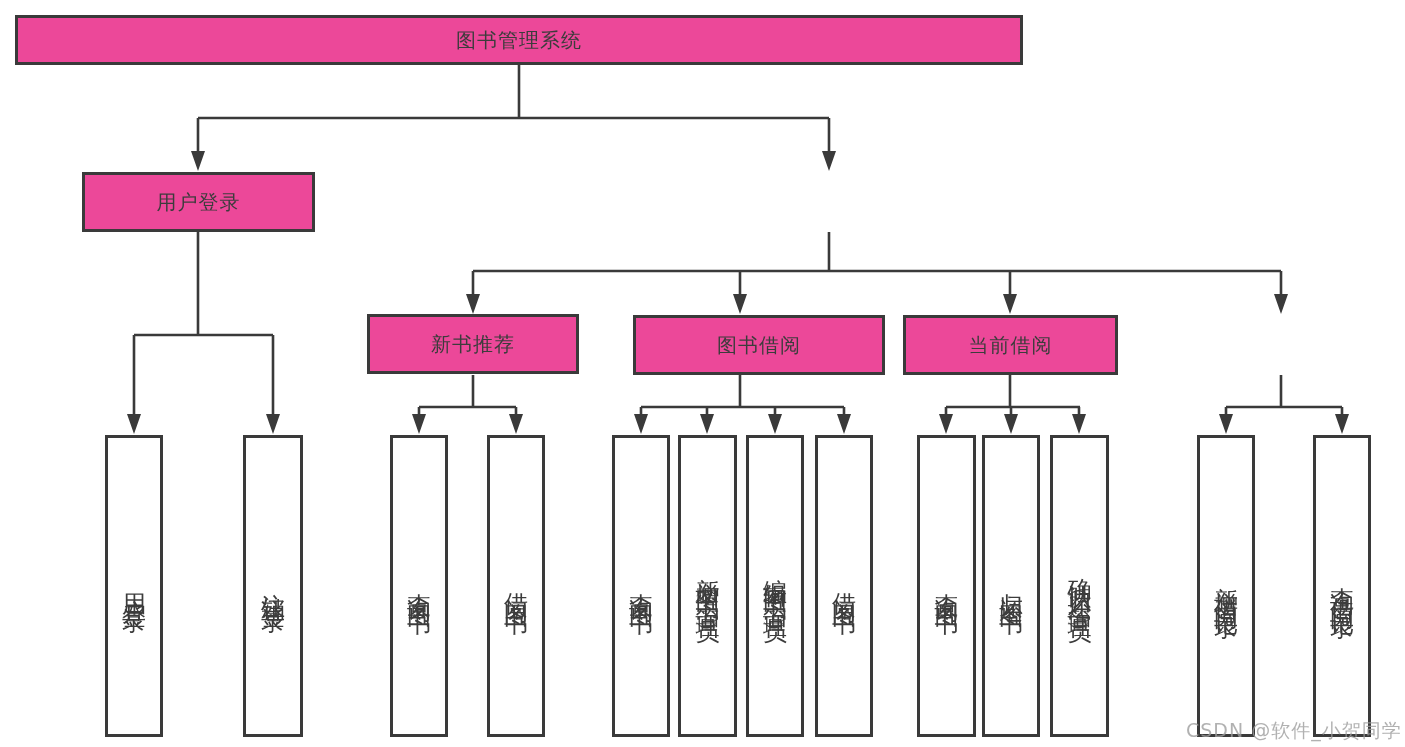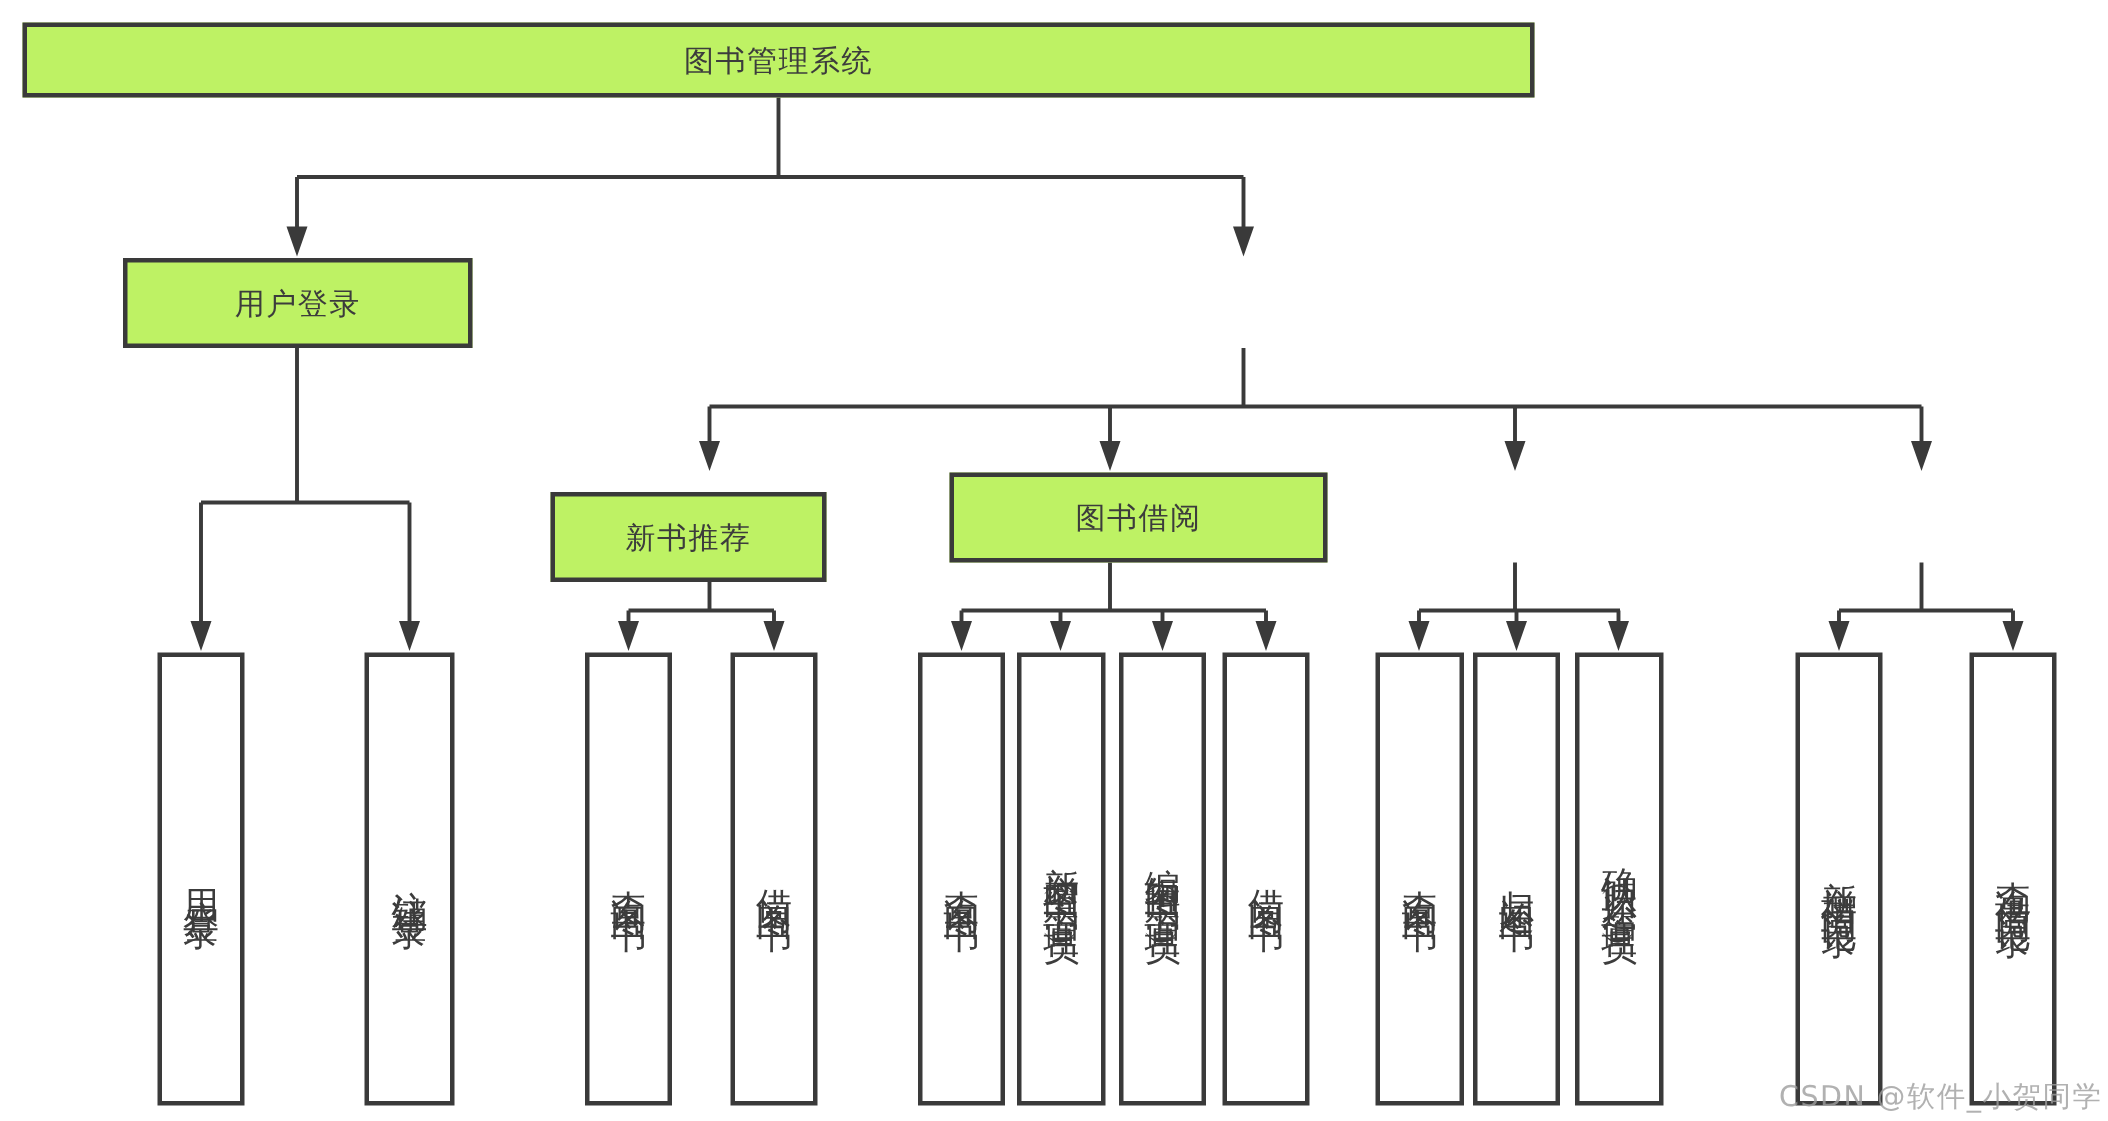--- a/index.html
+++ b/index.html
@@ -20,21 +20,21 @@
     left: 0; top: 0;
     width: 1405px;
     height: 747px;
     z-index: 1;
   }
   .hnode {
     position: absolute;
     box-sizing: border-box;
     height: 60px;
     border: 3px solid #3a3a3a;
-    background: #bef264;
+    background: #ec4899;
     display: flex;
     align-items: center;
     justify-content: center;
     font-size: 20px;
     color: #3c3c3c;
     letter-spacing: 1px;
     z-index: 2;
   }
   .root {
     height: 50px;
@@ -103,22 +103,23 @@
              M1004,414 L1018,414 L1011,434 Z
              M1072,414 L1086,414 L1079,434 Z
              M1219,414 L1233,414 L1226,434 Z
              M1335,414 L1349,414 L1342,434 Z"></path>
   </svg>
 
   <div class="hnode root" style="left:15px; top:15px; width:1008px;">图书管理系统</div>
 
   <div class="hnode" style="left:82px; top:172px; width:233px;">用户登录</div>
 
-  <div class="hnode" style="left:367px; top:328px; width:184px;">新书推荐</div>
+  <div class="hnode" style="left:367px; top:314px; width:212px;">新书推荐</div>
   <div class="hnode" style="left:633px; top:315px; width:252px;">图书借阅</div>
+  <div class="hnode" style="left:903px; top:315px; width:215px;">当前借阅</div>
 
   <div class="vnode" style="left:105px; width:58px;">
     <span>用户登录</span>
   </div>
   <div class="vnode" style="left:243px; width:60px;">
     <span>注销登录</span>
   </div>
 
   <div class="vnode" style="left:390px; width:58px;">
     <span>查询图书</span>

